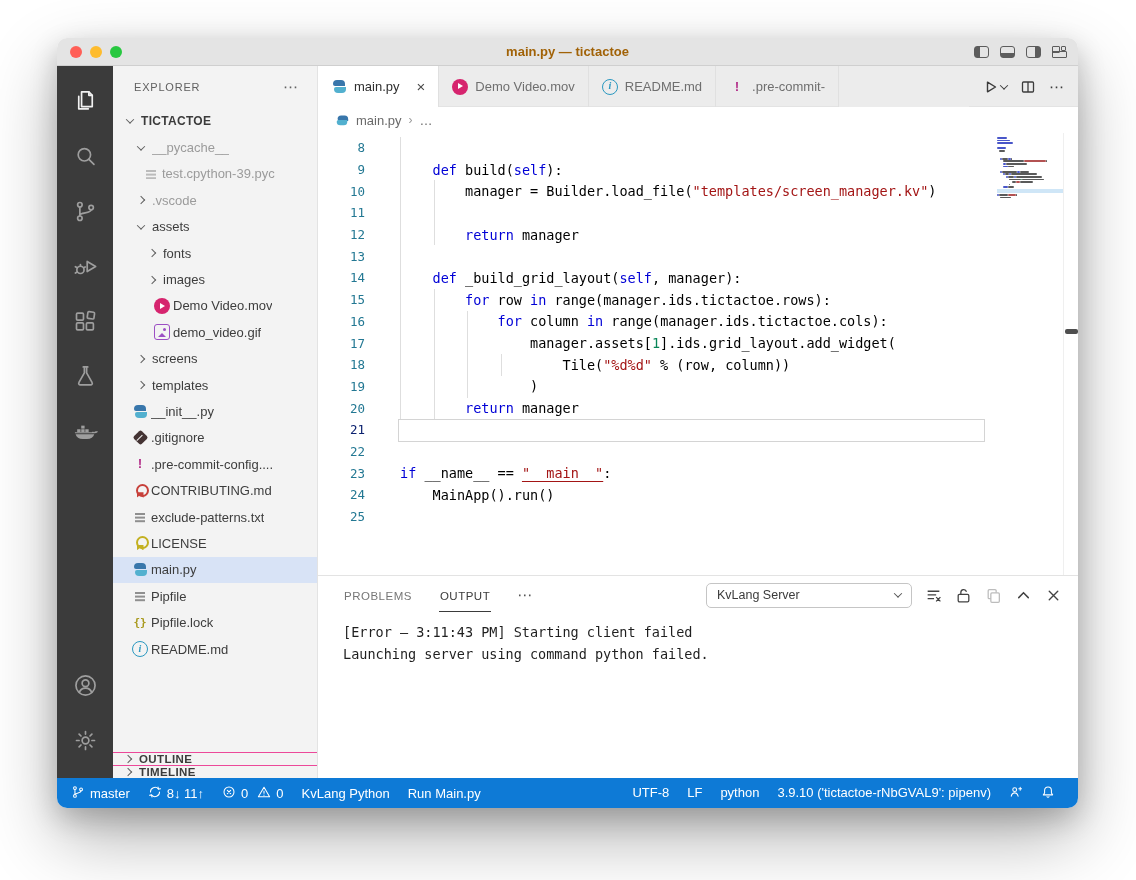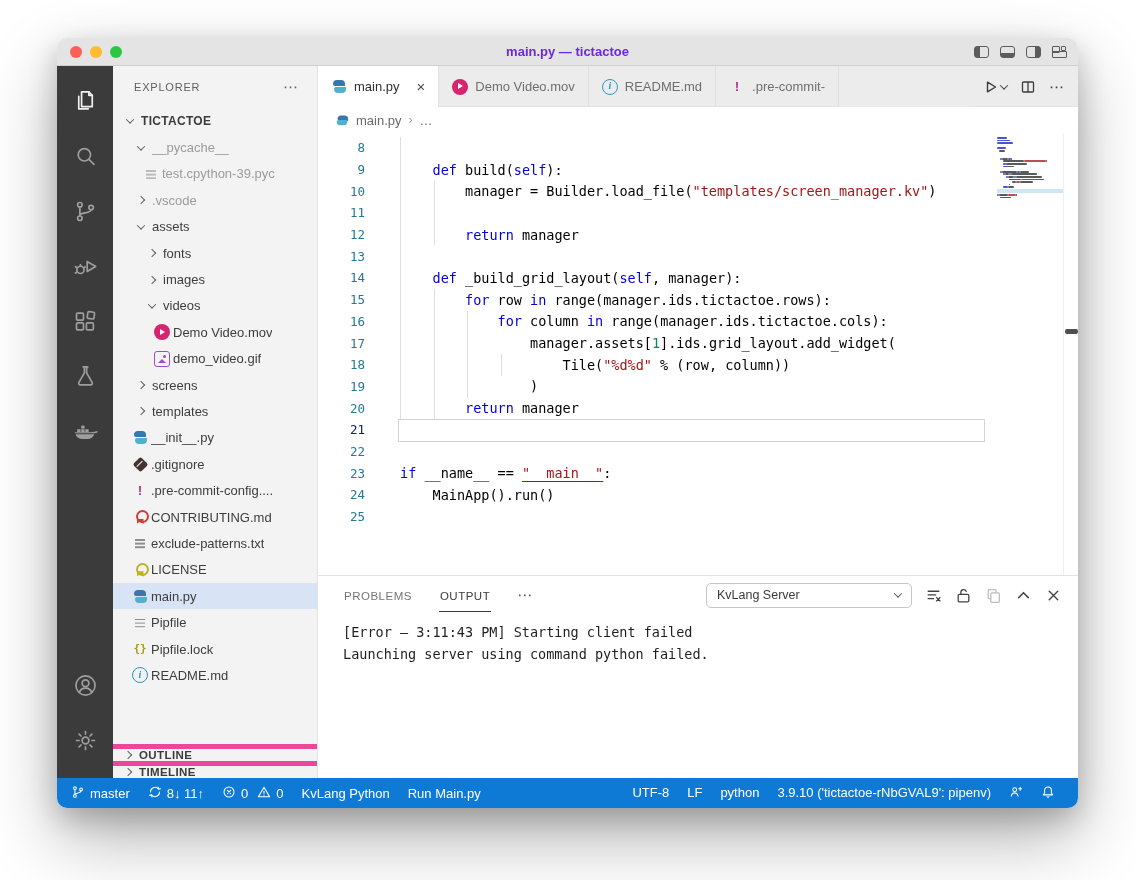--- a/index.html
+++ b/index.html
@@ -7,21 +7,21 @@
   *{box-sizing:border-box;}
   .window{position:absolute;left:57px;top:38px;width:1021px;height:770px;border-radius:10px;
     background:#fff;overflow:hidden;display:flex;flex-direction:column;
     box-shadow:0 30px 70px rgba(0,0,0,.30),0 10px 28px rgba(0,0,0,.20);}
   
   .titlebar{flex:0 0 28px;background:#e4e4e4;border-bottom:1px solid #cfcfcf;display:flex;
     align-items:center;position:relative;}
   .lights{display:flex;gap:8px;margin-left:13px;z-index:3;}
   .light{width:12px;height:12px;border-radius:50%;}
   .light.red{background:#ff5f57;}.light.yellow{background:#febc2e;}.light.green{background:#28c840;}
-  .wtitle{position:absolute;left:0;right:0;text-align:center;font-size:13px;color:#6d28d9;font-weight:700;}
+  .wtitle{position:absolute;left:0;right:0;text-align:center;font-size:13px;color:#a16207;font-weight:700;}
   .wctrls{margin-left:auto;display:flex;gap:11px;margin-right:12px;z-index:3;align-items:center;}
   .wbtn{width:15px;height:12px;border:1.4px solid #5c5c5c;border-radius:3px;position:relative;}
   .wbtn::before{content:'';position:absolute;background:#5c5c5c;}
   .wbtn.wl::before{left:0;top:0;bottom:0;width:5px;}
   .wbtn.wb::before{left:0;right:0;bottom:0;height:4px;}
   .wbtn.wr::before{right:0;top:0;bottom:0;width:5px;}
   .wgrid{width:14px;height:12px;position:relative;}
   .wgrid::before{content:'';position:absolute;left:0;top:0;width:6px;height:5px;border:1.3px solid #5c5c5c;border-radius:1px;}
   .wgrid::after{content:'';position:absolute;left:0;bottom:0;width:13px;height:5px;border:1.3px solid #5c5c5c;border-radius:1px;}
   .wgrid .dot{position:absolute;right:0;top:0;width:5px;height:5px;border:1.3px solid #5c5c5c;border-radius:1px;}
@@ -41,21 +41,21 @@
   .trow{height:26.4px;display:flex;align-items:center;font-size:13px;color:#3d3d3d;cursor:pointer;white-space:nowrap;}
   .trow.selected{background:#d8e3f6;}
   .trow.dim{color:#9b9b9b;}
   .trow.dim .ic{opacity:.55;}
   .trow.root{font-size:12px;font-weight:700;letter-spacing:.3px;color:#3b3b3b;}
   .chevbox{width:17px;display:grid;place-items:center;flex:0 0 17px;}
   .chev{width:6px;height:6px;border-right:1.5px solid #5f5f5f;border-bottom:1.5px solid #5f5f5f;}
   .chev.down{transform:rotate(45deg) translate(-1px,-1px);}
   .chev.right{transform:rotate(-45deg);}
   .tlabel{margin-left:3px;overflow:hidden;text-overflow:ellipsis;}
-  .sbsec{flex:0 0 25px;border-top:5px solid #ec4899;display:flex;align-items:center;
+  .sbsec{flex:0 0 25px;border-top:1px solid #ec4899;display:flex;align-items:center;
     font-size:11.5px;font-weight:700;letter-spacing:.4px;color:#3b3b3b;padding-left:6px;cursor:pointer;}
   
   .ic{position:relative;display:inline-block;width:16px;height:16px;flex:0 0 16px;vertical-align:middle;}
   .ic-python .pa{position:absolute;left:1.5px;top:1.5px;width:12px;height:6px;background:#3876ab;border-radius:4px 4px 0 2px;}
   .ic-python .pb{position:absolute;right:1.5px;bottom:1.5px;width:12px;height:6px;background:#52b0cf;border-radius:2px 0 4px 4px;}
   .ic-video{background:#d6246e;border-radius:50%;}
   .ic-video::after{content:'';position:absolute;left:6.2px;top:4.6px;border-left:5.6px solid #fff;
     border-top:3.4px solid transparent;border-bottom:3.4px solid transparent;}
   .ic-info{border:1.7px solid #2a98c0;border-radius:50%;}
   .ic-info::after{content:'i';position:absolute;left:0;right:0;top:0.5px;text-align:center;
@@ -271,26 +271,20 @@
               <span class="chev right"></span>
             </span>
             <span class="tlabel">fonts</span>
           </div>
           <div class="trow" style="padding-left: 30px;">
             <span class="chevbox">
               <span class="chev right"></span>
             </span>
             <span class="tlabel">images</span>
           </div>
-          <div class="trow" style="padding-left: 30px;">
-            <span class="chevbox">
-              <span class="chev down"></span>
-            </span>
-            <span class="tlabel">videos</span>
-          </div>
           <div class="trow" style="padding-left: 41px;">
             <span class="ic ic-video"></span>
             <span class="tlabel">Demo Video.mov</span>
           </div>
           <div class="trow" style="padding-left: 41px;">
             <span class="ic ic-image"></span>
             <span class="tlabel">demo_video.gif</span>
           </div>
           <div class="trow" style="padding-left: 19px;">
             <span class="chevbox">

